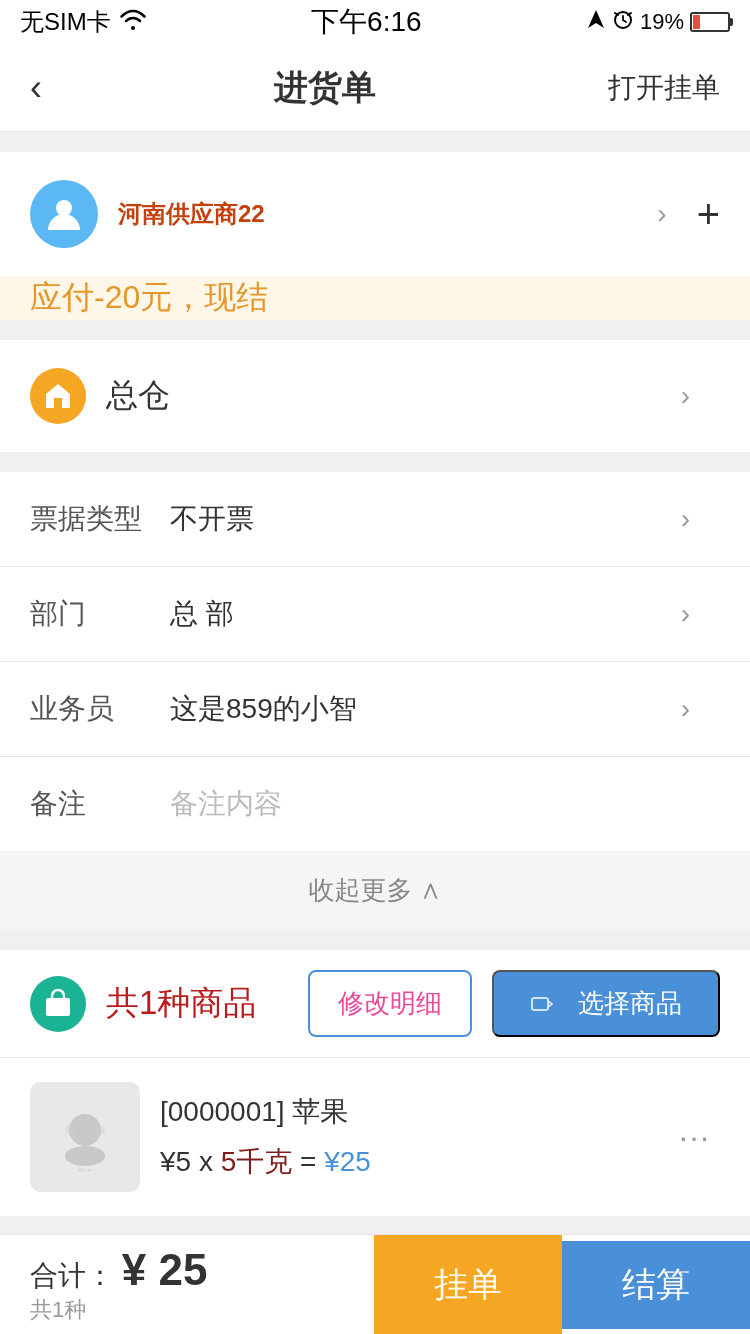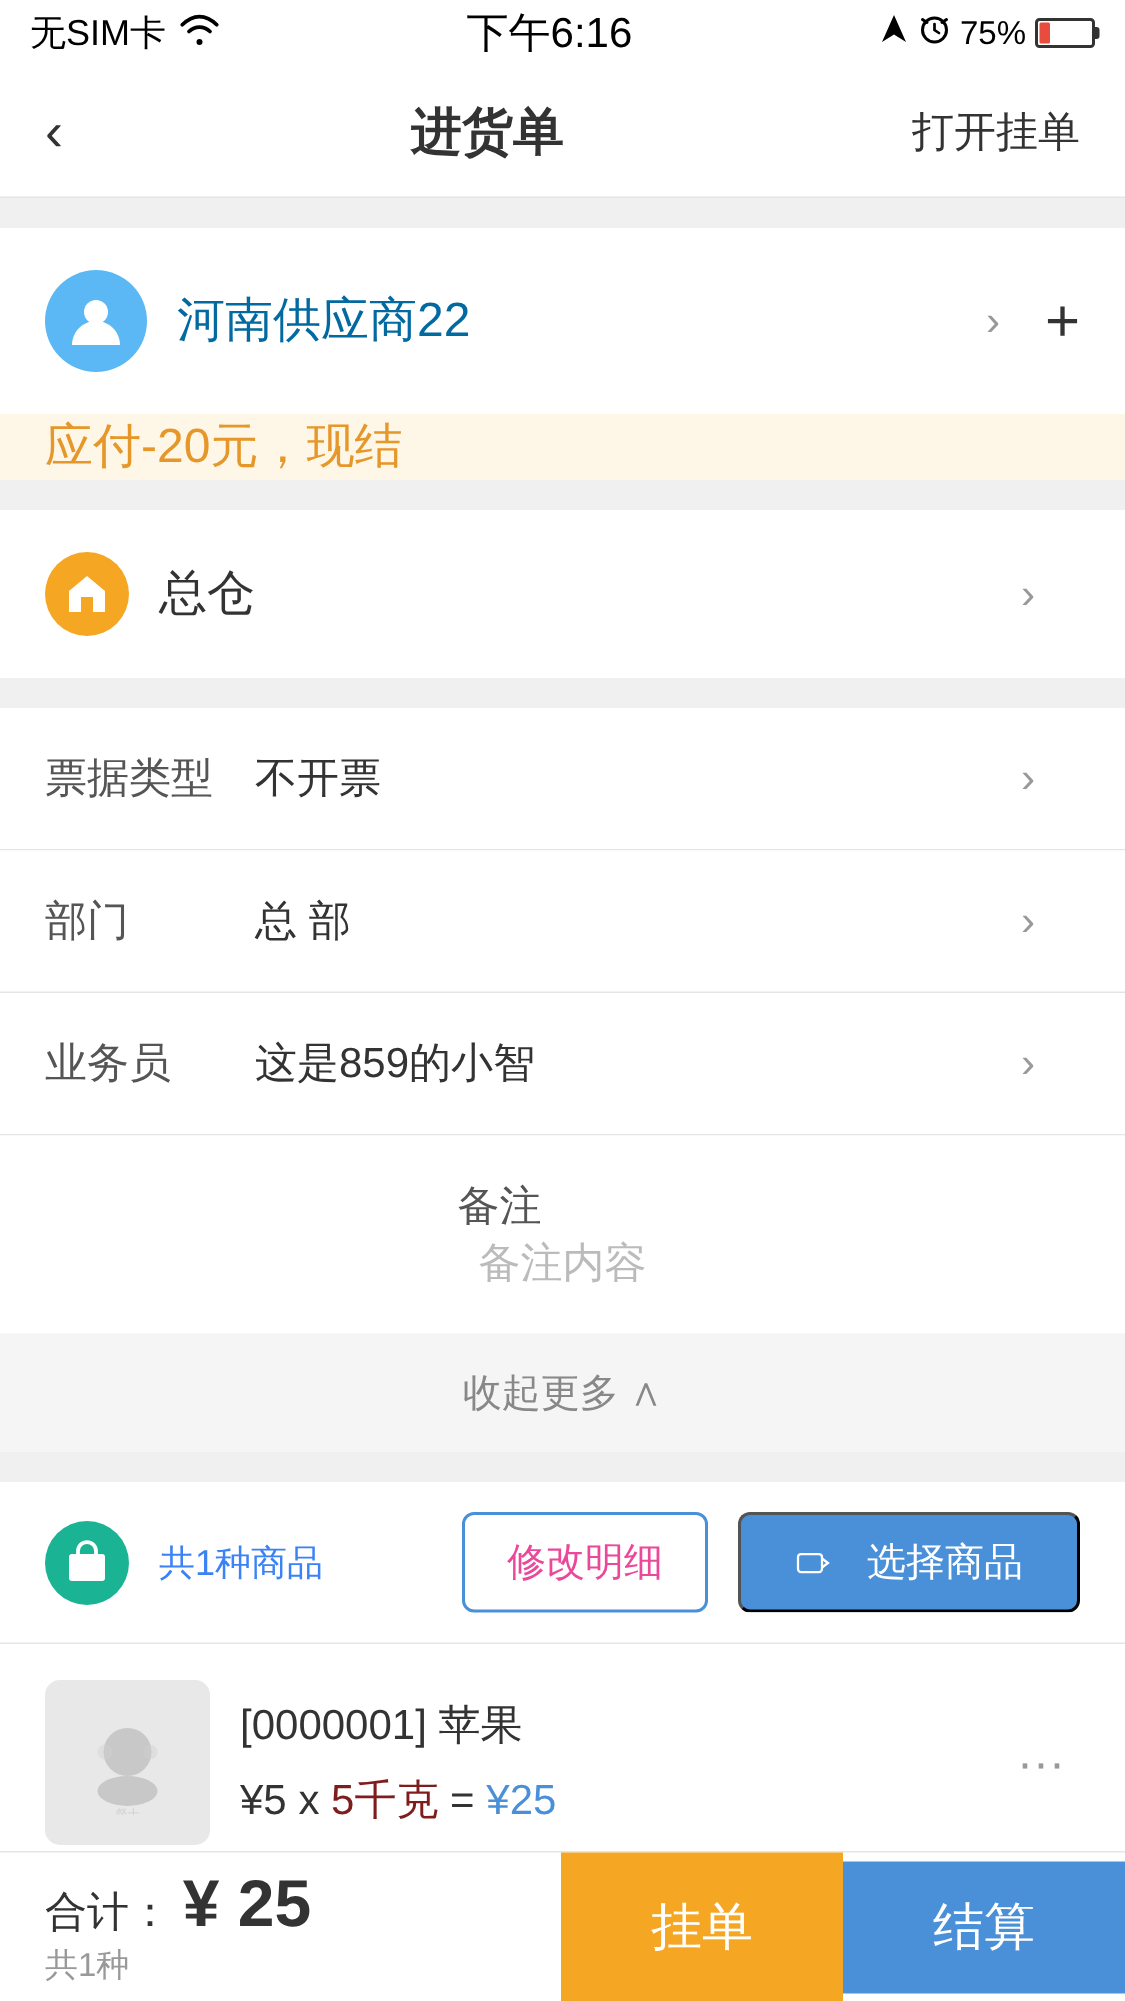--- a/index.html
+++ b/index.html
@@ -70,21 +70,21 @@
       align-items: center;
       padding: 28px 30px;
       background: #fff;
     }
     .supplier-avatar {
       width: 68px; height: 68px; border-radius: 50%; background: #5bb8f5;
       display: flex; align-items: center; justify-content: center;
       margin-right: 20px; flex-shrink: 0;
     }
     .supplier-avatar svg { width: 40px; height: 40px; fill: #fff; }
-    .supplier-name { flex: 1; font-size: 32px; color: #0369a1; }
+    .supplier-name { flex: 1; font-size: 24px; color: #c2410c; font-weight: bold; }
     .chevron { color: #999; font-size: 28px; margin-right: 30px; }
     .plus-btn { font-size: 40px; color: #333; cursor: pointer; }
 
     
     .notice-bar {
       background: #fef7e8;
       padding: 0 30px;
       font-size: 32px;
       color: #e6972a;
     }
@@ -105,21 +105,21 @@
     .warehouse-name { flex: 1; font-size: 32px; color: #333; }
 
     
     .form-row {
       display: flex;
       align-items: center;
       padding: 28px 30px;
       background: #fff;
       border-bottom: 1px solid #e5e5e5;
     }
-    .form-row:last-child { border-bottom: none; flex-direction: column; }
+    .form-row:last-child { border-bottom: none; }
     .form-label { width: 140px; font-size: 28px; color: #555; flex-shrink: 0; }
     .form-value { flex: 1; font-size: 28px; color: #333; }
     .form-placeholder { color: #bbb; }
 
     
     .collapse-bar {
       background: #f5f5f5;
       text-align: center;
       padding: 22px 0;
       font-size: 26px;
@@ -133,21 +133,21 @@
       align-items: center;
       padding: 20px 30px;
       background: #fff;
       gap: 20px;
     }
     .product-count-icon {
       width: 56px; height: 56px; border-radius: 50%; background: #1ab394;
       display: flex; align-items: center; justify-content: center;
       flex-shrink: 0;
     }
-    .product-count-label { flex: 1; font-size: 24px; color: #3b82f6; }
+    .product-count-label { flex: 1; font-size: 33px; color: #b91c1c; }
     .btn-modify {
       border: 2px solid #4a90d9; border-radius: 8px;
       padding: 14px 28px; font-size: 26px; color: #ec4899;
       background: #fff; cursor: pointer;
     }
     .btn-select {
       border-radius: 8px; padding: 14px 36px; font-size: 26px;
       color: #fff; background: #4a90d9; cursor: pointer;
       display: flex; align-items: center; gap: 24px;
     }
@@ -225,21 +225,21 @@
         <path d="M10 2L18 20L10 15L2 20Z"></path>
       </svg>
     </span>
     <span>
       <svg width="22" height="22" viewBox="0 0 22 22" fill="none">
         <circle cx="11" cy="12" r="8" stroke="#000" stroke-width="2"></circle>
         <path d="M11 8v4l3 2" stroke="#000" stroke-width="1.8" stroke-linecap="round"></path>
         <path d="M3 5l3 2M19 5l-3 2" stroke="#000" stroke-width="2" stroke-linecap="round"></path>
       </svg>
     </span>
-    <span>75%</span>
+    <span>19%</span>
     <div class="battery-icon">
       <div class="battery-fill"></div>
     </div>
   </div>
 </div>
 
 <div class="nav-bar">
   <span class="nav-back">‹</span>
   <span class="nav-title">进货单</span>
   <span class="nav-action">打开挂单</span>

